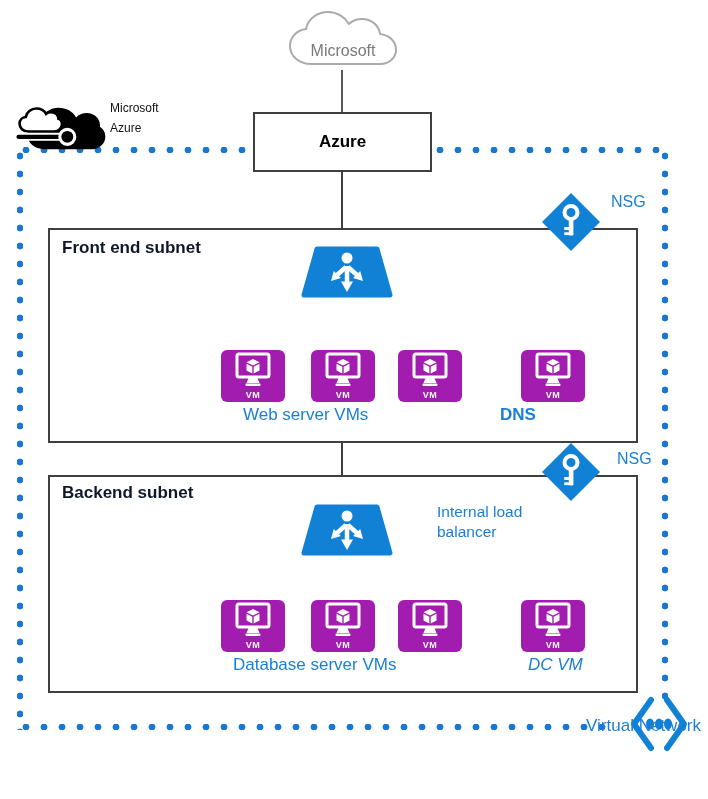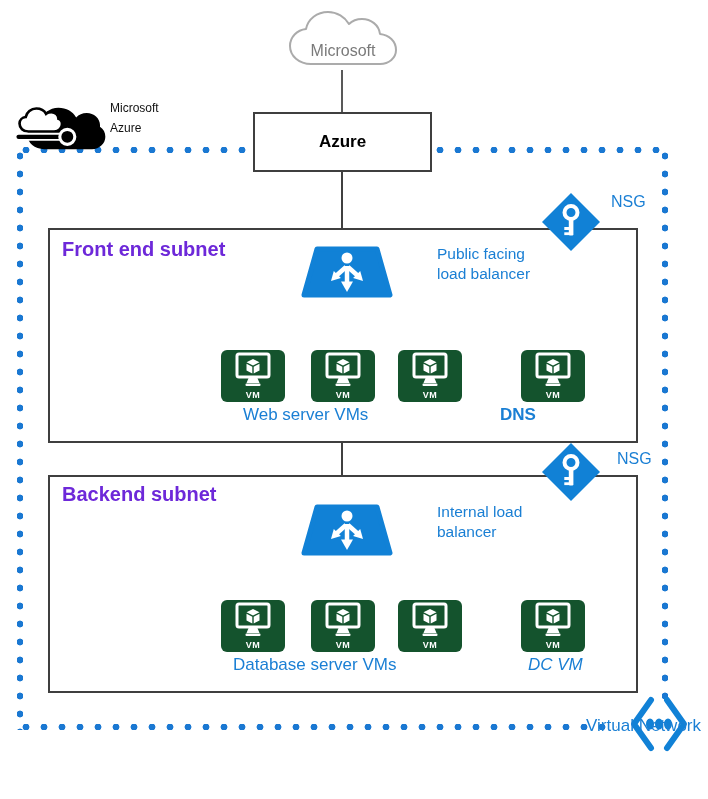--- a/index.html
+++ b/index.html
@@ -11,28 +11,28 @@
           background-size:18px 6px;background-repeat:repeat-x;}
   .dots-v{width:6px;background-image:radial-gradient(circle at 3px 9px,#1a78d2 3px,rgba(0,0,0,0) 3.8px);
           background-size:6px 18px;background-repeat:repeat-y;}
   
   .line{background:#404040;}
   
   .subnet-box{border:2px solid #3f3f3f;background:#fff;box-sizing:border-box;}
   .infra-box{border:2px solid #3f3f3f;background:#fff;box-sizing:border-box;
              display:flex;flex-direction:column;align-items:center;justify-content:center;
              font-size:17px;font-weight:600;color:#000;line-height:24px;}
-  .subnet-title{font-size:20px;font-weight:600;color:#6d28d9;}
+  .subnet-title{font-size:17px;font-weight:600;color:#0f172a;}
   .blue-label{color:#1a7fd4;font-size:17px;}
   .blue-label-sm{color:#1a7fd4;font-size:15.5px;line-height:20px;}
   .center{text-align:left;}
   .internet-label{color:#7a7a7a;font-size:16px;}
   .logo-text{color:#111;font-size:12px;line-height:20px;}
   
-  .vm{width:64px;height:52px;background:#14532d;border-radius:6px;}
+  .vm{width:64px;height:52px;background:#a21caf;border-radius:6px;}
   .vm-badge{position:absolute;left:0;right:0;bottom:2px;text-align:center;
             color:#fff;font-size:9px;font-weight:700;letter-spacing:.4px;}
 </style>
 </head>
 <body>
 
 <div class="canvas">
 
   <div class="abs dots-h" style="left:17px;top:147px;width:649px;"></div>
   <div class="abs dots-v" style="left:17px;top:147px;height:583px;"></div>
@@ -109,24 +109,20 @@
       <path d="M16,3 L76,3 L89,49 L3,49 Z" fill="#1181d6" stroke="#1181d6" stroke-width="5" stroke-linejoin="round"></path>
       <line x1="46" y1="20" x2="46" y2="37" stroke="#ffffff" stroke-width="4.5"></line>
       <polygon points="40,35.5 52,35.5 46,46" fill="#ffffff"></polygon>
       <line x1="45" y1="21" x2="35.5" y2="29.5" stroke="#ffffff" stroke-width="4.5"></line>
       <polygon points="30,35 39.9,32.1 32.8,25.1" fill="#ffffff"></polygon>
       <line x1="47" y1="21" x2="56.5" y2="29.5" stroke="#ffffff" stroke-width="4.5"></line>
       <polygon points="62,35 52.1,32.1 59.2,25.1" fill="#ffffff"></polygon>
       <circle cx="46" cy="12" r="5.5" fill="#ffffff"></circle>
     </svg>
   </div>
-  <div class="abs blue-label-sm" style="left:437px;top:244px;">
-    <div>Public facing</div>
-    <div>load balancer</div>
-  </div>
 
   <div class="abs" style="left:301px;top:504px;">
     <svg width="92" height="52" viewBox="0 0 92 52">
       <path d="M16,3 L76,3 L89,49 L3,49 Z" fill="#1181d6" stroke="#1181d6" stroke-width="5" stroke-linejoin="round"></path>
       <line x1="46" y1="20" x2="46" y2="37" stroke="#ffffff" stroke-width="4.5"></line>
       <polygon points="40,35.5 52,35.5 46,46" fill="#ffffff"></polygon>
       <line x1="45" y1="21" x2="35.5" y2="29.5" stroke="#ffffff" stroke-width="4.5"></line>
       <polygon points="30,35 39.9,32.1 32.8,25.1" fill="#ffffff"></polygon>
       <line x1="47" y1="21" x2="56.5" y2="29.5" stroke="#ffffff" stroke-width="4.5"></line>
       <polygon points="62,35 52.1,32.1 59.2,25.1" fill="#ffffff"></polygon>

